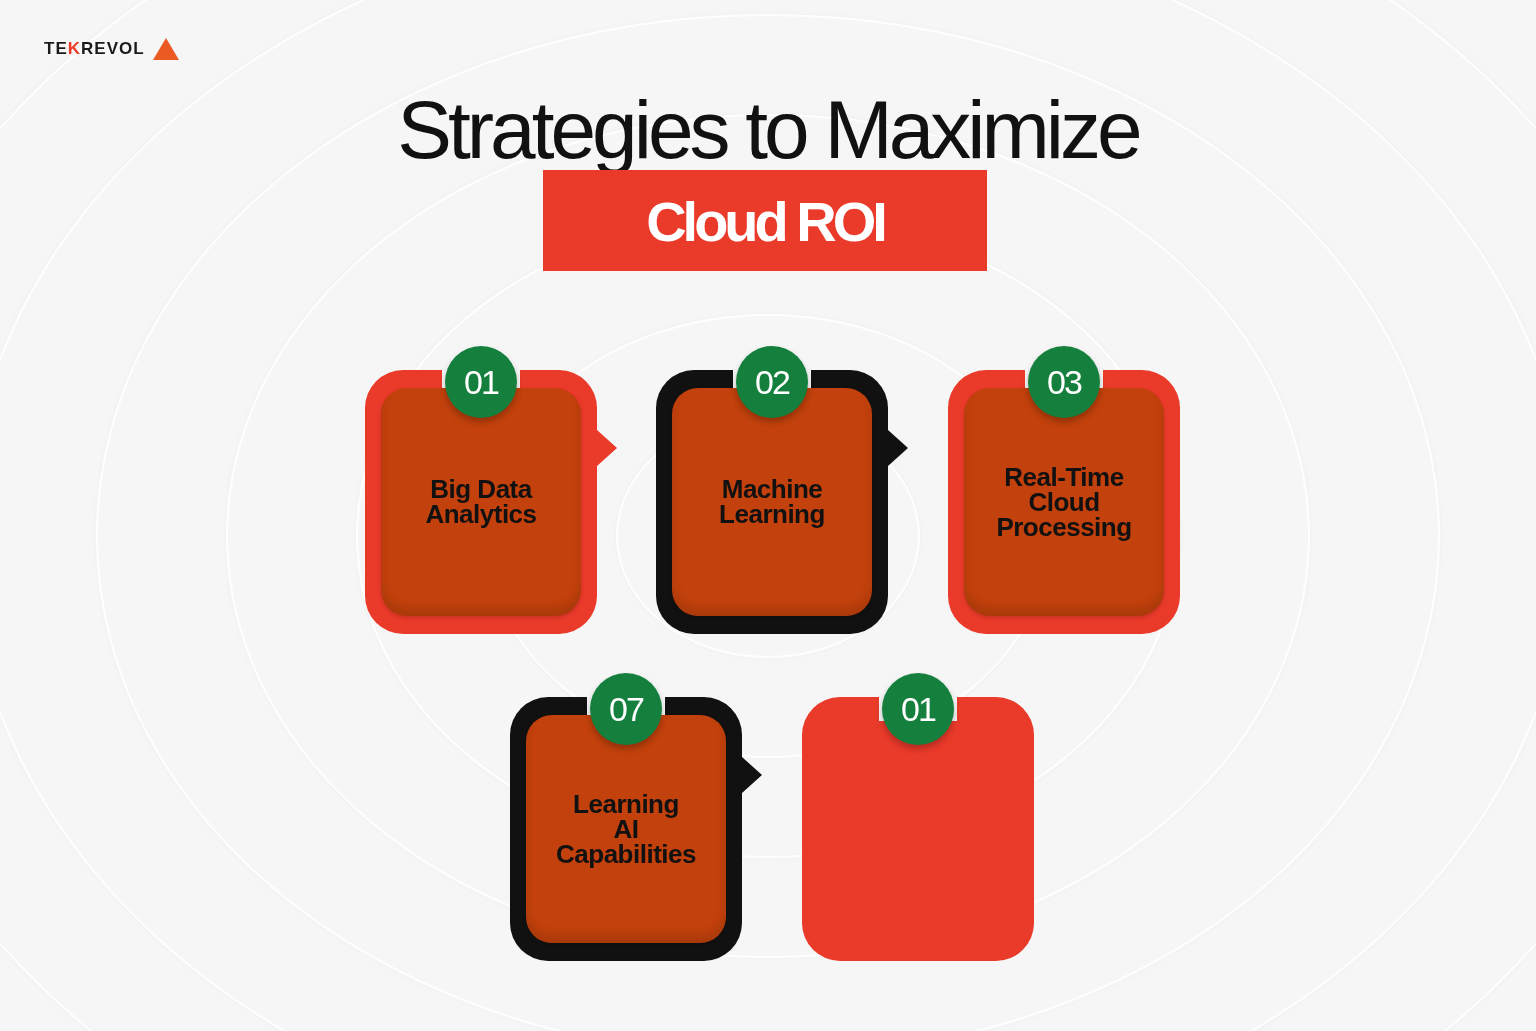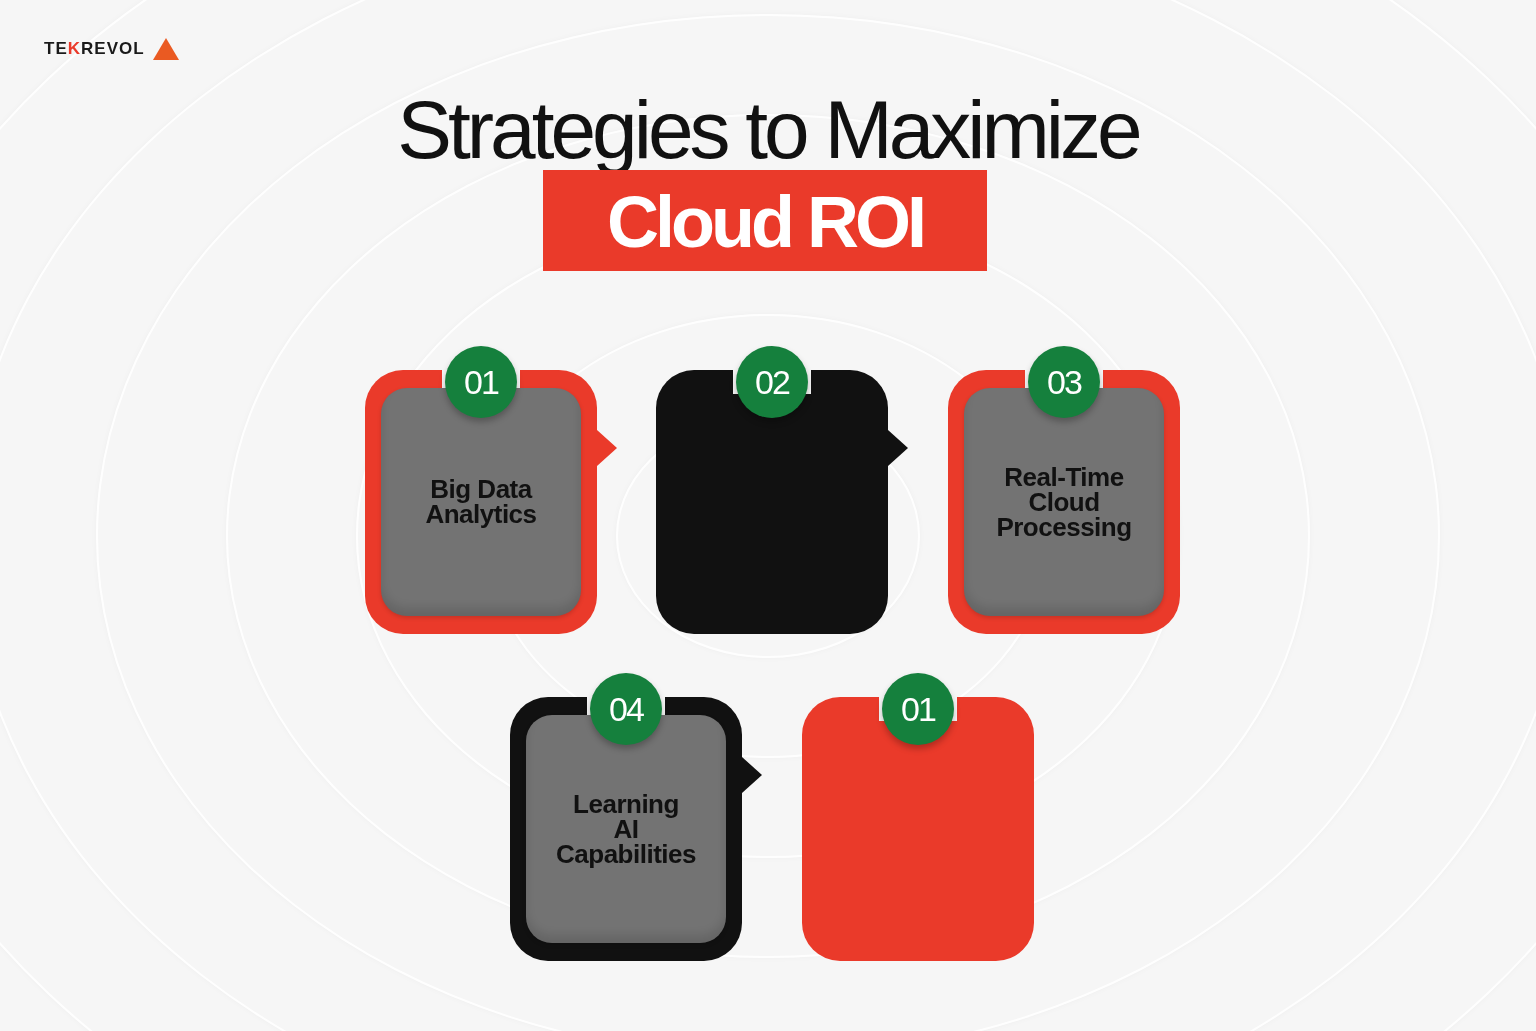--- a/index.html
+++ b/index.html
@@ -9,27 +9,27 @@
   .ring{position:absolute;border-radius:50%;border:2px solid rgba(255,255,255,0.9);
     box-shadow:0 0 6px rgba(0,0,0,0.03);left:50%;top:52%;transform:translate(-50%,-50%);}
   .logo{position:absolute;left:44px;top:38px;display:flex;align-items:center;gap:8px;}
   .logo-text{font-weight:900;font-size:17px;letter-spacing:1px;color:#1a1a1a;font-family:"Liberation Sans",sans-serif;}
   .logo-text .k{color:#ea3a2a;}
   .logo-tri{width:0;height:0;border-left:13px solid transparent;border-right:13px solid transparent;
     border-bottom:22px solid #ea5a22;position:relative;}
   .title{position:absolute;left:0;right:0;top:82px;text-align:center;font-size:82px;
     letter-spacing:-4px;color:#111;font-family:"Liberation Sans",sans-serif;line-height:96px;}
   .highlight{position:absolute;left:543px;top:170px;width:444px;height:101px;background:#ea3a2a;
-    color:#fff;font-weight:bold;font-size:72px;letter-spacing:-4px;text-align:center;line-height:104px;}
+    color:#fff;font-weight:bold;font-size:56px;letter-spacing:-4px;text-align:center;line-height:104px;}
   .card{position:absolute;width:232px;height:264px;}
   .card .frame{position:absolute;inset:0;border-radius:38px;}
   .card.red .frame{background:#ea3a2a;}
   .card.black .frame{background:#111;}
   .card .inner{position:absolute;left:16px;top:18px;right:16px;bottom:18px;border-radius:26px;
-    background:#737373;box-shadow:inset 0 -8px 10px rgba(0,0,0,0.12), 0 2px 4px rgba(0,0,0,0.15);
+    background:#c2410c;box-shadow:inset 0 -8px 10px rgba(0,0,0,0.12), 0 2px 4px rgba(0,0,0,0.15);
     display:flex;align-items:center;justify-content:center;text-align:center;}
   .card .label{font-weight:bold;font-size:26px;line-height:25px;color:#111;letter-spacing:-0.5px;white-space:pre-line;}
   .card .notch{position:absolute;left:77px;top:-6px;width:78px;height:30px;background:#f6f6f6;}
   .card .badge{position:absolute;left:80px;top:-24px;width:72px;height:72px;border-radius:50%;
     color:#fff;font-size:34px;display:flex;align-items:center;justify-content:center;
     box-shadow:0 4px 6px rgba(0,0,0,0.25);letter-spacing:-2px;}
   .card.red .badge{background:#15803d;}
   .card.black .badge{background:#15803d;}
   .card .arrow{position:absolute;right:-20px;top:60px;width:0;height:0;
     border-top:18px solid transparent;border-bottom:18px solid transparent;border-left:20px solid;}
@@ -65,20 +65,24 @@
       <div class="label">Big Data
 Analytics</div>
     </div>
   <div class="badge">01</div>
 </div>
 
 <div class="card black" style="left:656px;top:370px;">
   <div class="frame"></div>
     <div class="arrow"></div>
   <div class="notch"></div>
+  <div class="inner">
+      <div class="label">Machine
+Learning</div>
+    </div>
   <div class="badge">02</div>
 </div>
 
 <div class="card red" style="left:948px;top:370px;">
   <div class="frame"></div>
   <div class="notch"></div>
   <div class="inner">
       <div class="label">Real-Time
 Cloud
 Processing</div>
@@ -88,20 +92,20 @@
 
 <div class="card black" style="left:510px;top:697px;">
   <div class="frame"></div>
     <div class="arrow"></div>
   <div class="notch"></div>
   <div class="inner">
       <div class="label">Learning
 AI
 Capabilities</div>
     </div>
-  <div class="badge">04</div>
+  <div class="badge">07</div>
 </div>
 
 <div class="card red" style="left:802px;top:697px;">
   <div class="frame"></div>
   <div class="notch"></div>
   <div class="badge">01</div>
 </div>
 
 </body></html>

